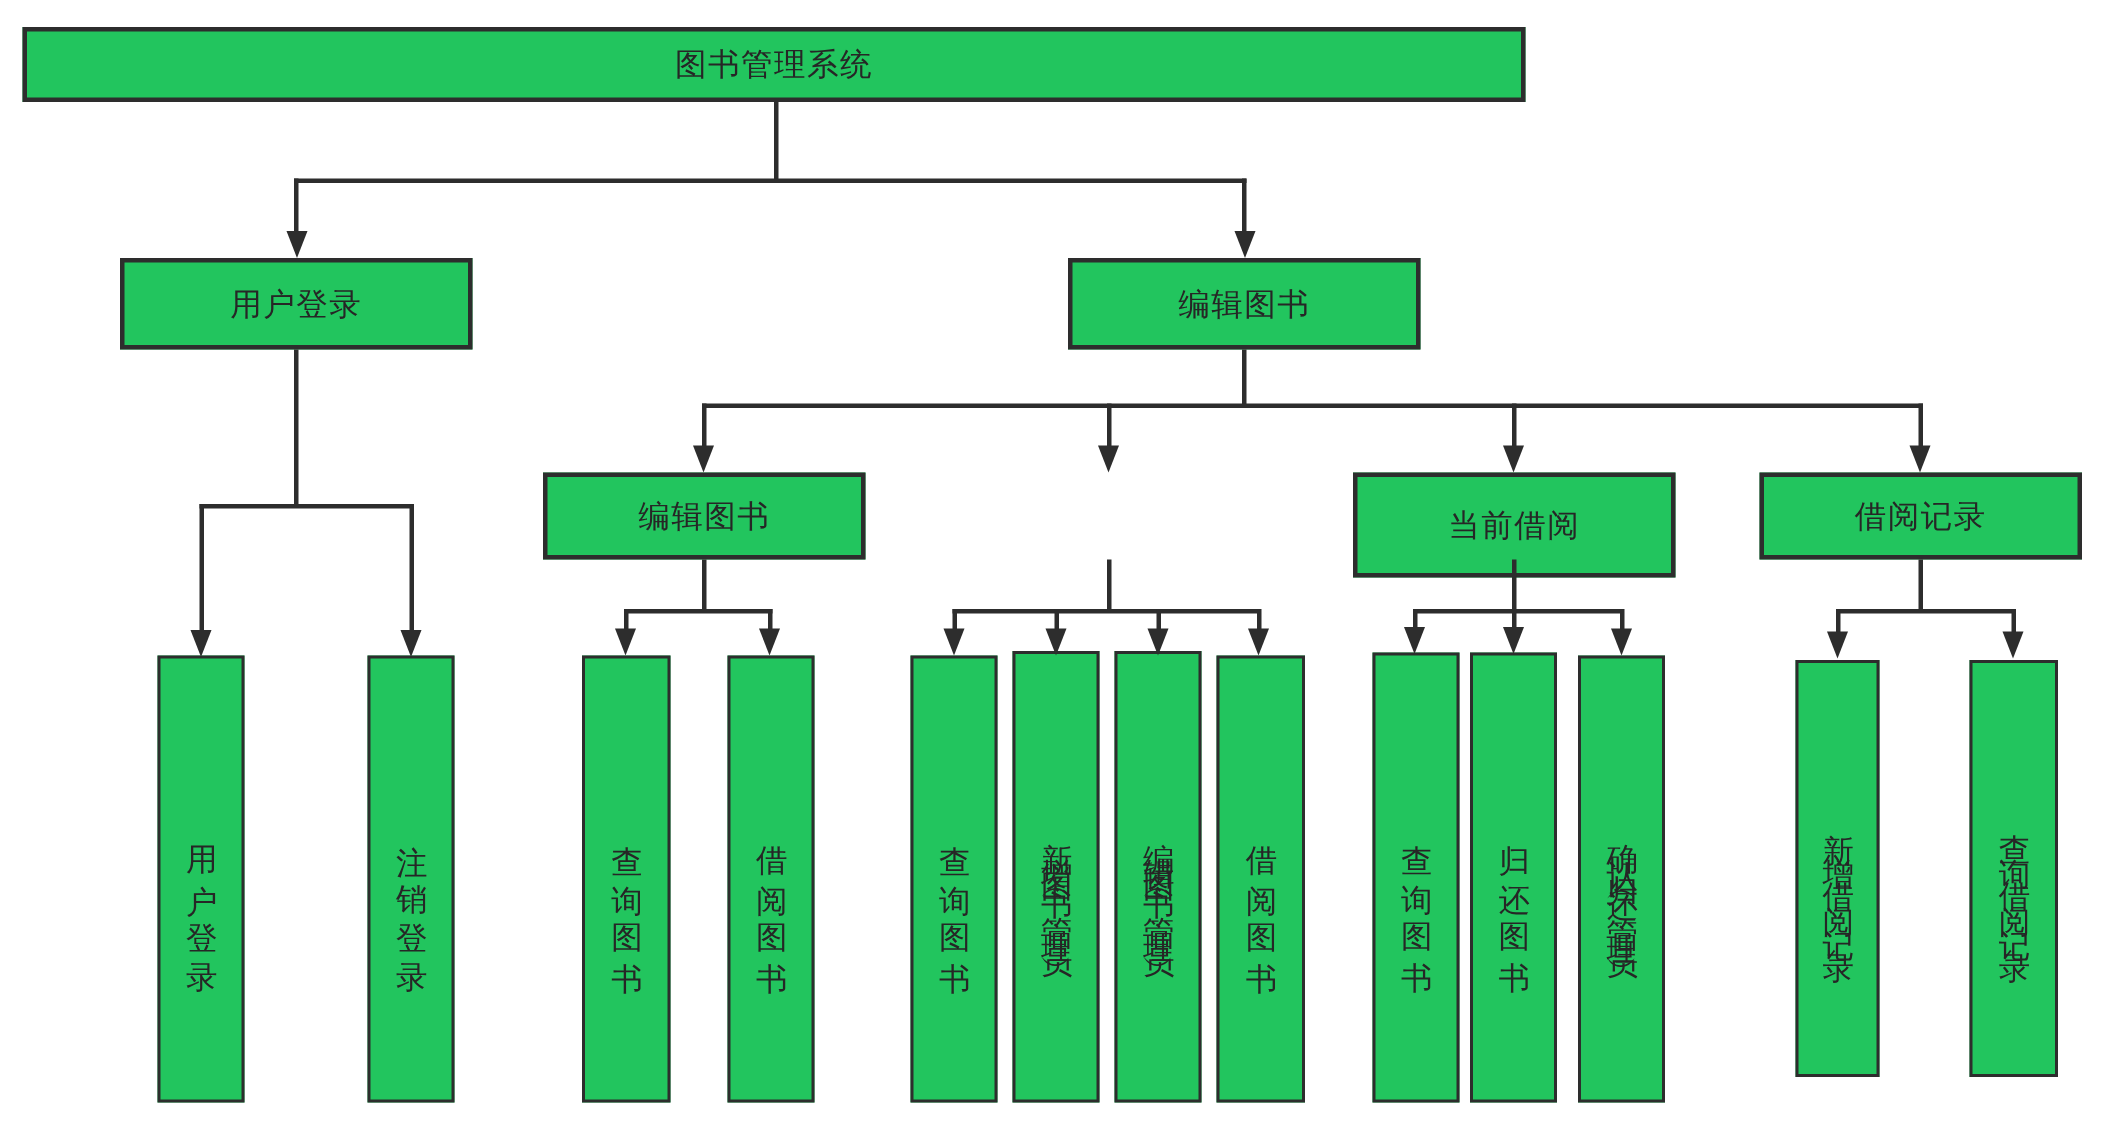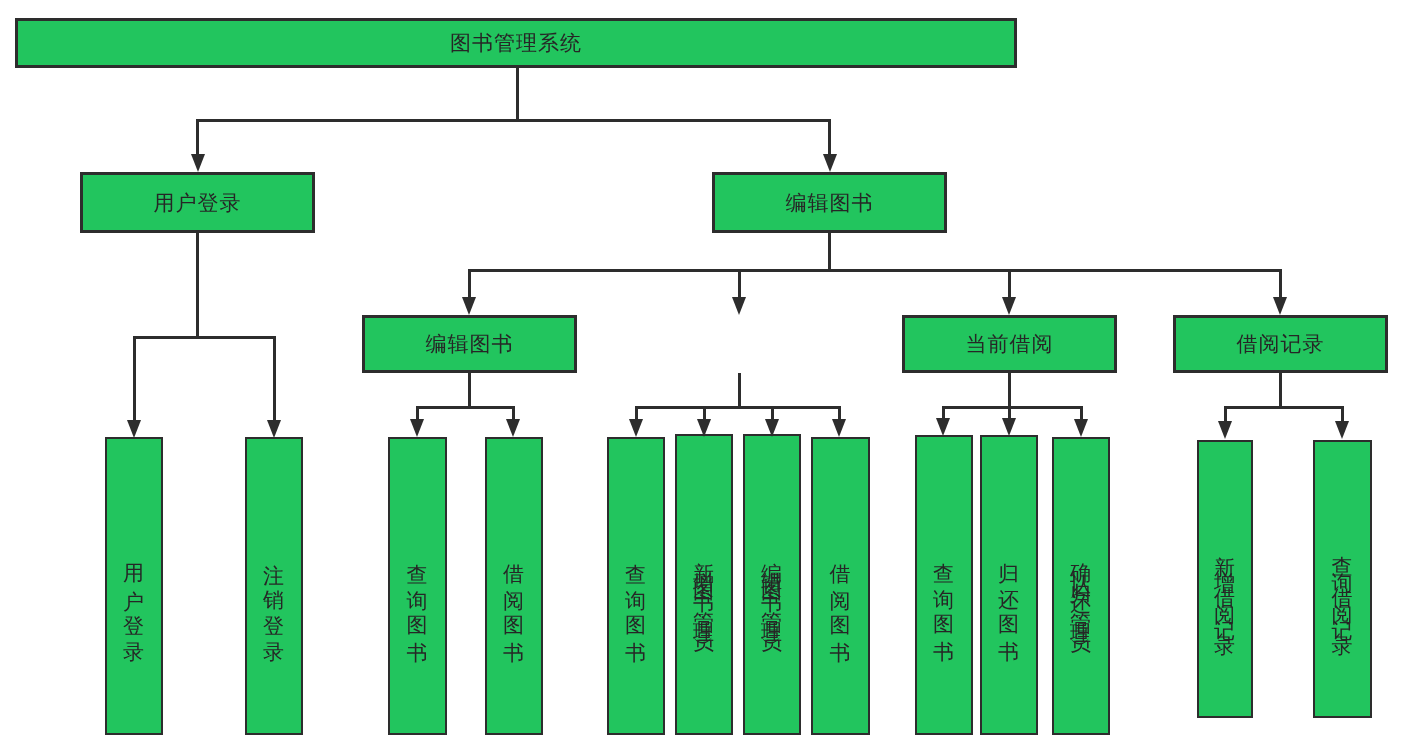--- a/index.html
+++ b/index.html
@@ -42,21 +42,21 @@
 
   <div class="node h" style="left:15px;top:18px;width:1002px;height:50px">图书管理系统</div>
 
   <div class="node h" style="left:80px;top:172px;width:235px;height:61px">用户登录</div>
 
   <div class="node h" style="left:712px;top:172px;width:235px;height:61px">编辑图书</div>
 
   <div class="node h" style="left:362px;top:315px;width:215px;height:58px">编辑图书</div>
 
 
-  <div class="node h" style="left:902px;top:315px;width:215px;height:58px">当前借阅</div>
+  <div class="node h" style="left:902px;top:315px;width:215px;height:70px">当前借阅</div>
 
   <div class="node h" style="left:1173px;top:315px;width:215px;height:58px">借阅记录</div>
 
   <div class="node v" style="left:105px;top:437px;width:58px;height:298px">
     <span class="vt sp4">用户登录</span>
   </div>
 
   <div class="node v" style="left:245px;top:437px;width:58px;height:298px">
     <span class="vt sp4">注销登录</span>
   </div>

